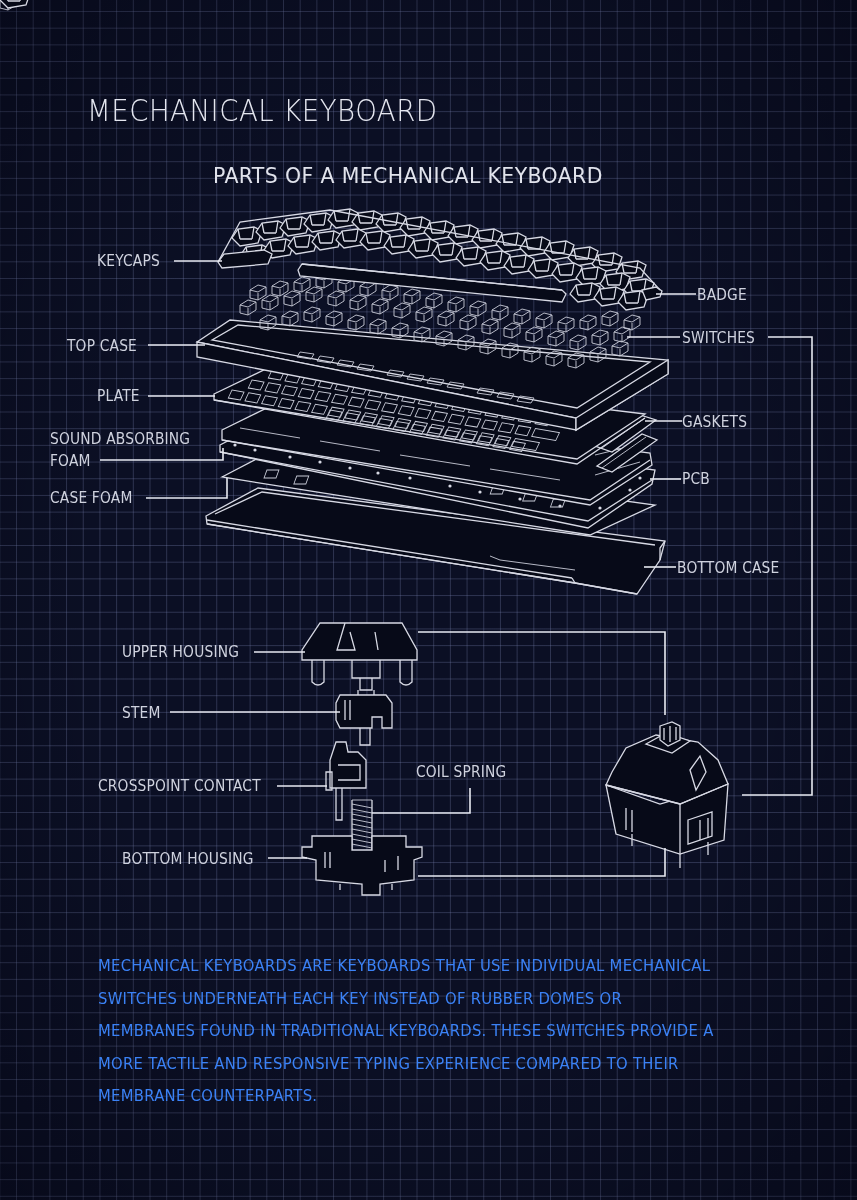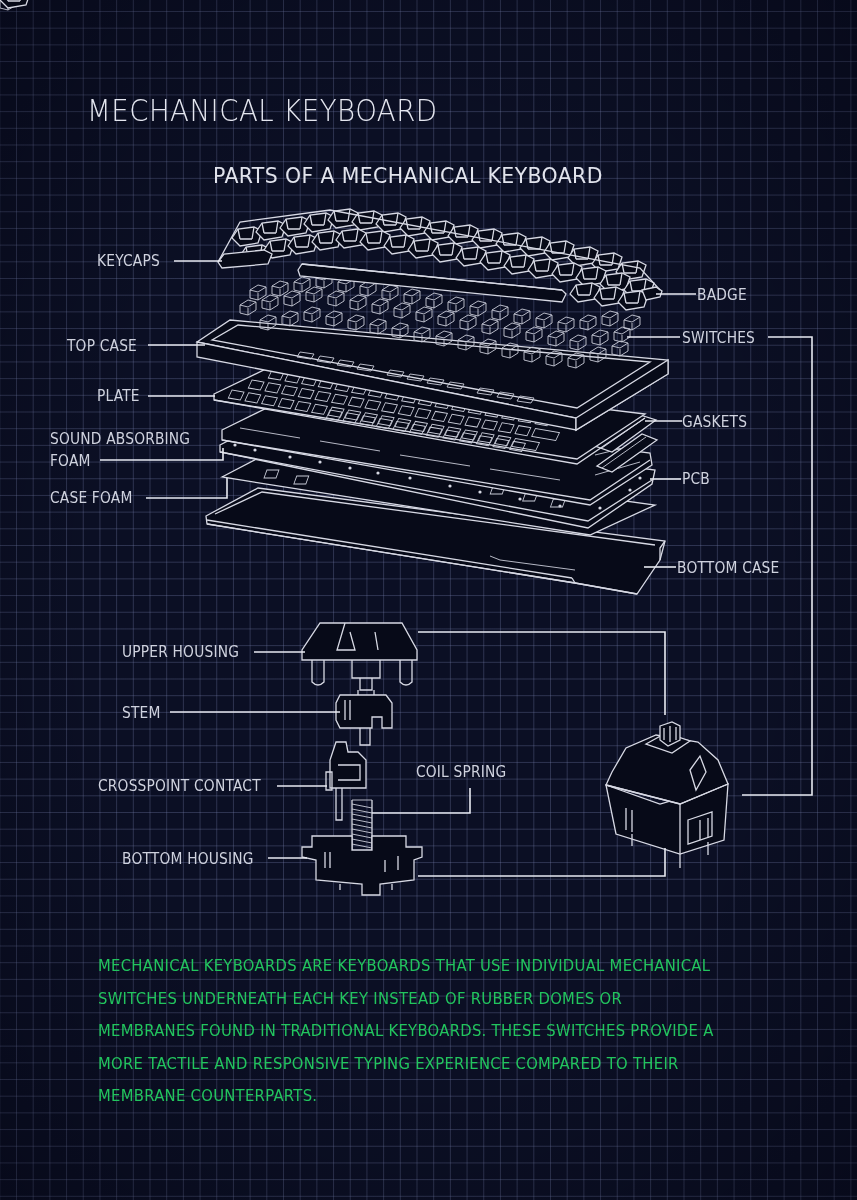--- a/index.html
+++ b/index.html
@@ -30,21 +30,21 @@
     font-size:22px; letter-spacing:0.4px; color:#e1e3ec; white-space:nowrap;
     transform:scaleX(0.93); transform-origin:left top;
   }
   .label {
     position:absolute; font-size:15px; color:#cfd2de; white-space:nowrap;
     letter-spacing:0.2px; line-height:20px;
     transform:scaleX(0.92); transform-origin:left top;
   }
   .desc {
     position:absolute; left:98px; top:950px; width:680px;
-    font-size:15.5px; line-height:32.5px; color:#22c55e; letter-spacing:0.3px;
+    font-size:15.5px; line-height:32.5px; color:#3b82f6; letter-spacing:0.3px;
   }
   .desc div { white-space:nowrap; transform:scaleX(0.955); transform-origin:left top; }
   svg.art { position:absolute; left:0; top:0; }
   .ln { stroke:#e8eaf2; stroke-width:1.6; fill:none; }
   .ol { stroke:#d7d9e4; stroke-width:1.3; fill:none; }
   .olf { stroke:#d7d9e4; stroke-width:1.3; fill:#070a18; }
   .thin { stroke:#c9ccd8; stroke-width:0.9; fill:none; }
   .dot { fill:#d7d9e4; }
 </style>
 </head>

